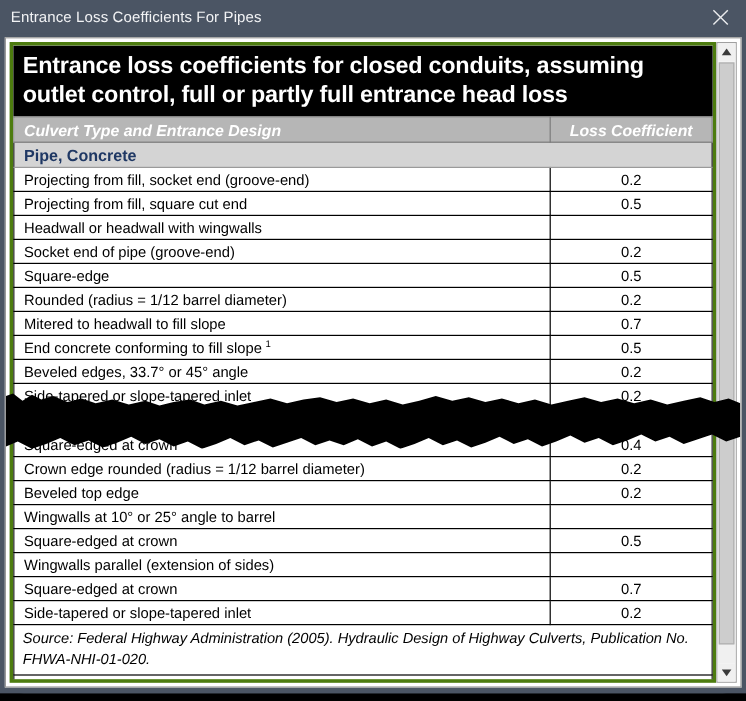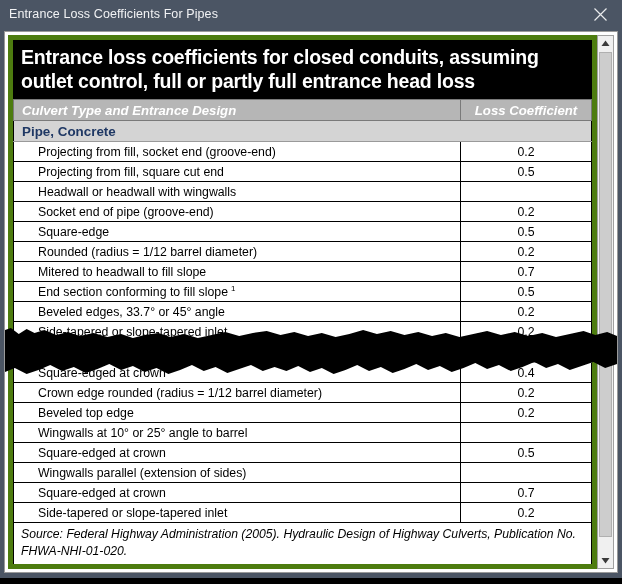--- a/index.html
+++ b/index.html
@@ -70,21 +70,21 @@
     box-sizing: border-box;
     padding: 3px;
     position: relative;
     overflow: hidden;
   }
   #doc {
     position: absolute;
     left: 3px; top: 3px;
     right: 20px; bottom: 3px;
     background: #ffffff;
-    border: 5px solid #4d7c0f;
+    border: 3px solid #4d7c0f;
     box-sizing: border-box;
     overflow: hidden;
   }
 
   
   #banner {
     background: #000000;
     color: #ffffff;
     font-size: 19.5px;
     font-weight: bold;
@@ -131,21 +131,21 @@
     border: 1px solid #9a9a9a;
     border-left-color: #000;
     border-right-color: #000;
     height: 21px;
   }
 
   tr.row td {
     border: 1px solid #000;
     background: #ffffff;
   }
-  tr.row td.desc { padding-left: 24px; }
+  tr.row td.desc { padding-left: 8px; }
   tr.row td.val  { text-align: center; }
   td.desc.i1 { padding-left: 22px; }
   td.desc.i2 { padding-left: 34px; }
   td.span { border-right: none; }
   td.spanval { border-left: none; }
 
   sup.fn { font-size: 8px; vertical-align: super; padding-left: 3px; }
 
   
   .srcbox {
@@ -283,21 +283,21 @@
               </tr>
               <tr class="row">
                 <td class="desc i2"><span>Rounded (radius = 1/12 barrel diameter)</span></td>
                 <td class="val">0.2</td>
               </tr>
               <tr class="row">
                 <td class="desc i1"><span>Mitered to headwall to fill slope</span></td>
                 <td class="val">0.7</td>
               </tr>
               <tr class="row">
-                <td class="desc i1 span"><span>End section conforming to fill slope</span><sup class="fn">1</sup></td>
+                <td class="desc i1 span"><span>End concrete conforming to fill slope</span><sup class="fn">1</sup></td>
                 <td class="val spanval">0.5</td>
               </tr>
               <tr class="row">
                 <td class="desc i1"><span>Beveled edges, 33.7° or 45° angle</span></td>
                 <td class="val">0.2</td>
               </tr>
               <tr class="row">
                 <td class="desc i1"><span>Side-tapered or slope-tapered inlet</span></td>
                 <td class="val">0.2</td>
               </tr>

